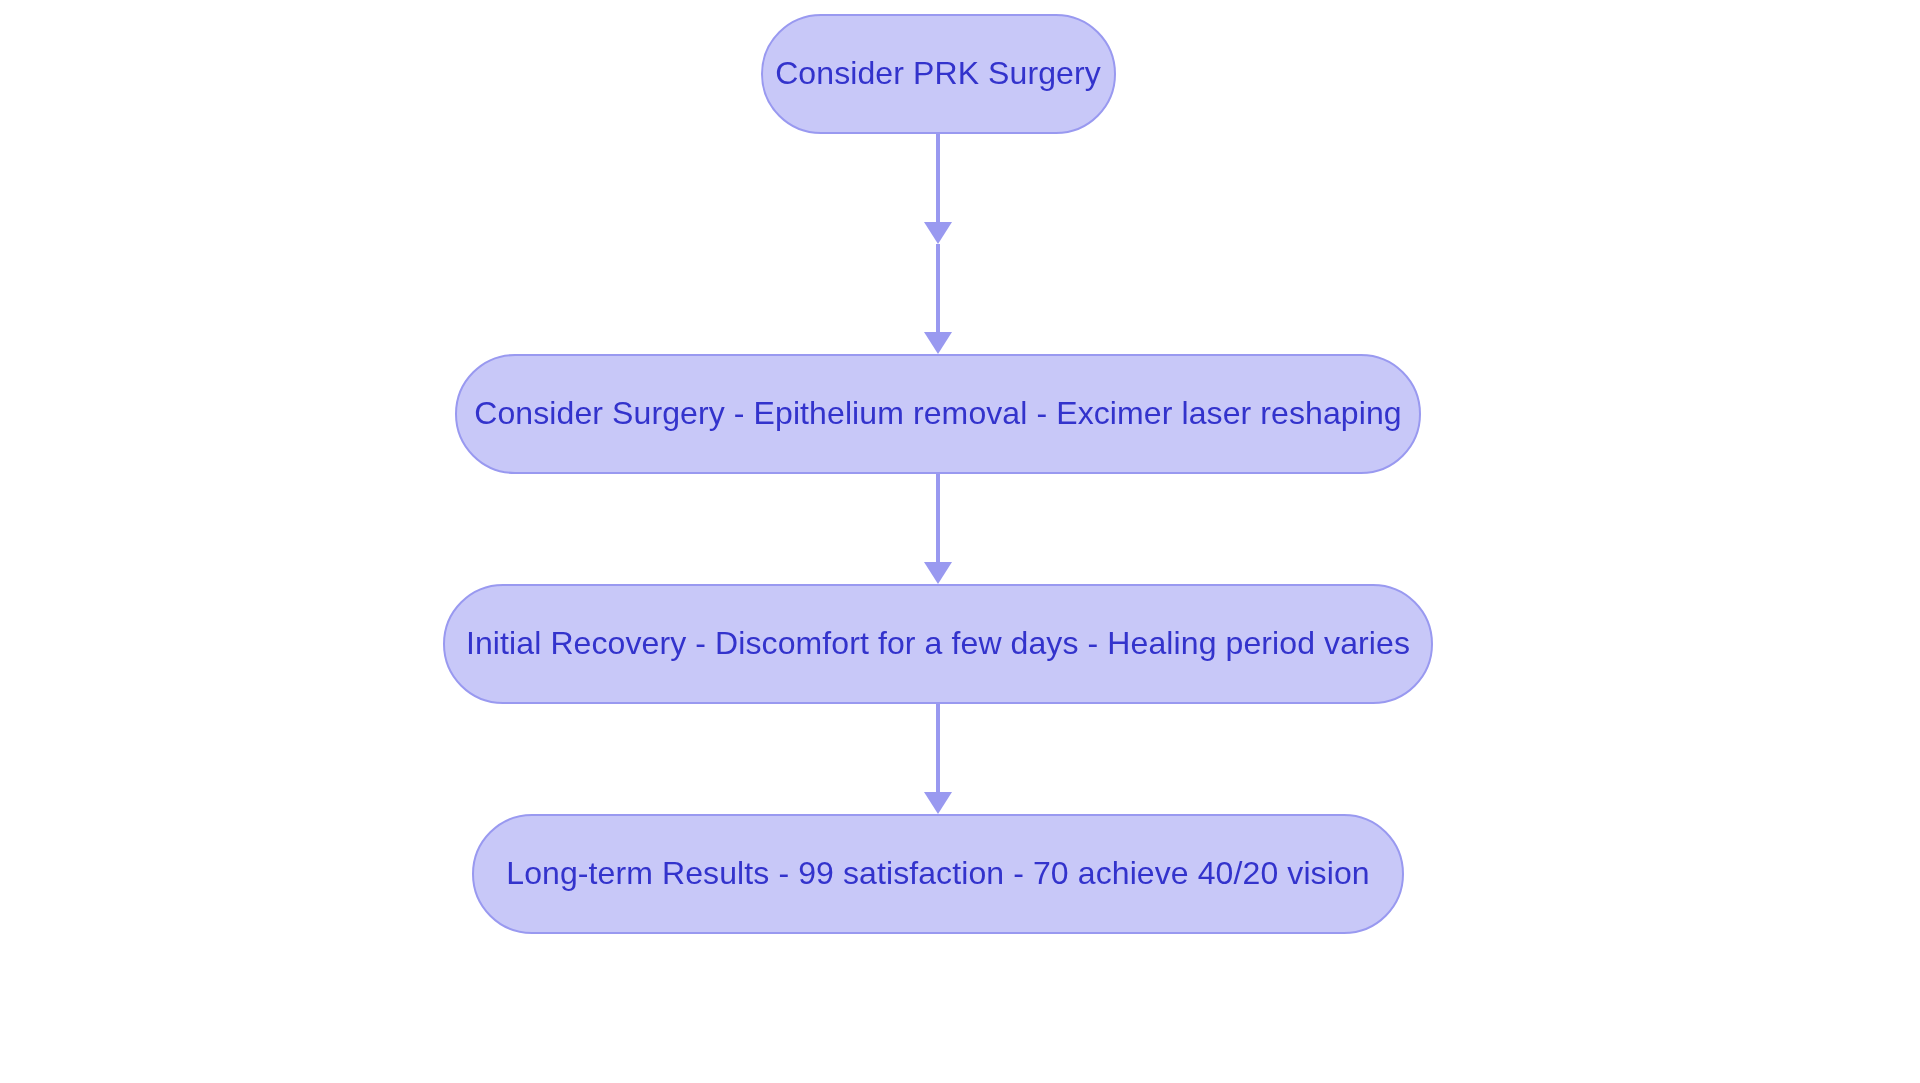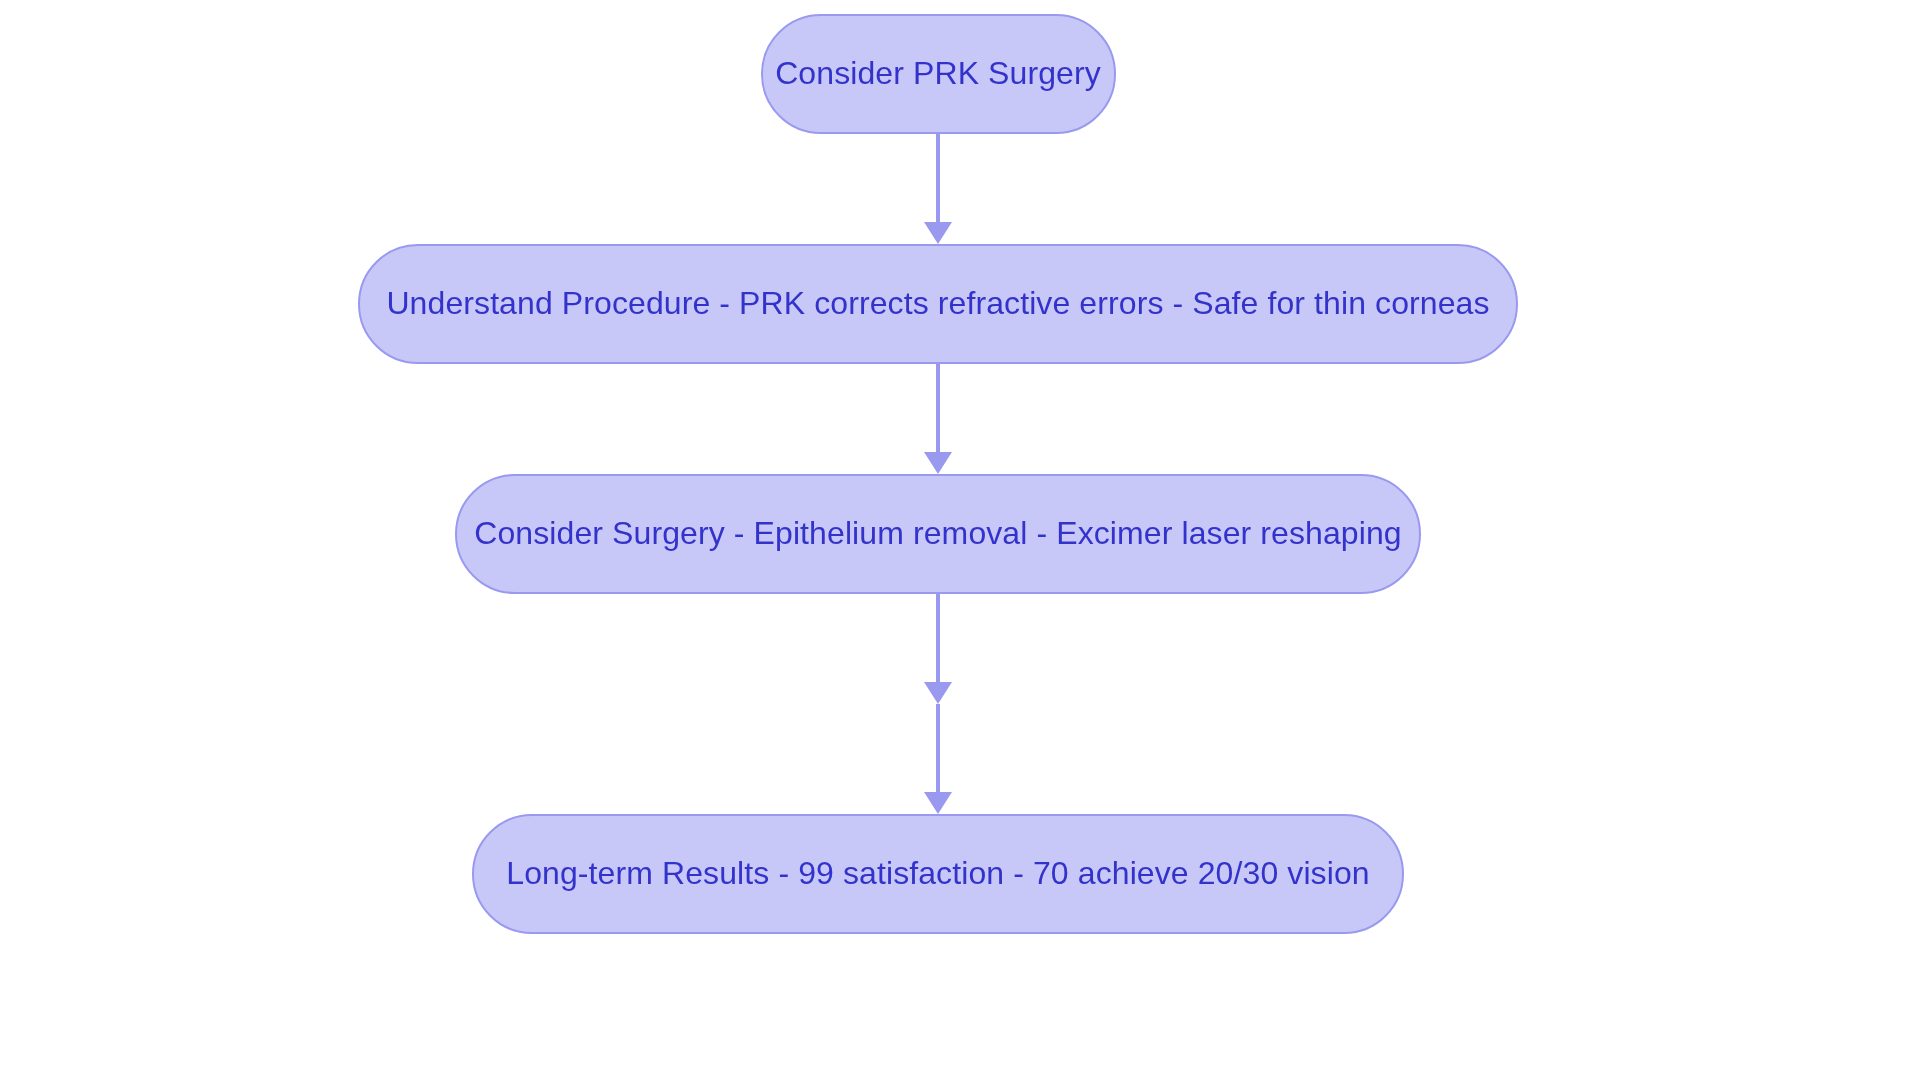--- a/index.html
+++ b/index.html
@@ -69,41 +69,41 @@
 
   <div class="node" style="width:355px;">
     <span class="node-label">Consider PRK Surgery</span>
   </div>
 
   <svg class="connector" viewBox="0 0 40 110">
     <line x1="20" y1="0" x2="20" y2="92" stroke="#9999f0" stroke-width="4"></line>
     <polygon points="6,88 34,88 20,110" fill="#9999f0"></polygon>
   </svg>
 
-  <div class="node" style="width:1160px;">
-    <span class="node-label">Understand Procedure - PRK corrects refractive errors - Safe for thin corneas</span>
-  </div>
 
   <svg class="connector" viewBox="0 0 40 110">
     <line x1="20" y1="0" x2="20" y2="92" stroke="#9999f0" stroke-width="4"></line>
     <polygon points="6,88 34,88 20,110" fill="#9999f0"></polygon>
   </svg>
 
   <div class="node" style="width:966px;">
     <span class="node-label">Consider Surgery - Epithelium removal - Excimer laser reshaping</span>
   </div>
 
   <svg class="connector" viewBox="0 0 40 110">
     <line x1="20" y1="0" x2="20" y2="92" stroke="#9999f0" stroke-width="4"></line>
     <polygon points="6,88 34,88 20,110" fill="#9999f0"></polygon>
   </svg>
 
+  <div class="node" style="width:990px;">
+    <span class="node-label">Initial Recovery - Discomfort for a few days - Healing period varies</span>
+  </div>
 
   <svg class="connector" viewBox="0 0 40 110">
     <line x1="20" y1="0" x2="20" y2="92" stroke="#9999f0" stroke-width="4"></line>
     <polygon points="6,88 34,88 20,110" fill="#9999f0"></polygon>
   </svg>
 
   <div class="node" style="width:932px;">
-    <span class="node-label">Long-term Results - 99 satisfaction - 70 achieve 20/30 vision</span>
+    <span class="node-label">Long-term Results - 99 satisfaction - 70 achieve 40/20 vision</span>
   </div>
 
 </div>
 
 </body></html>

